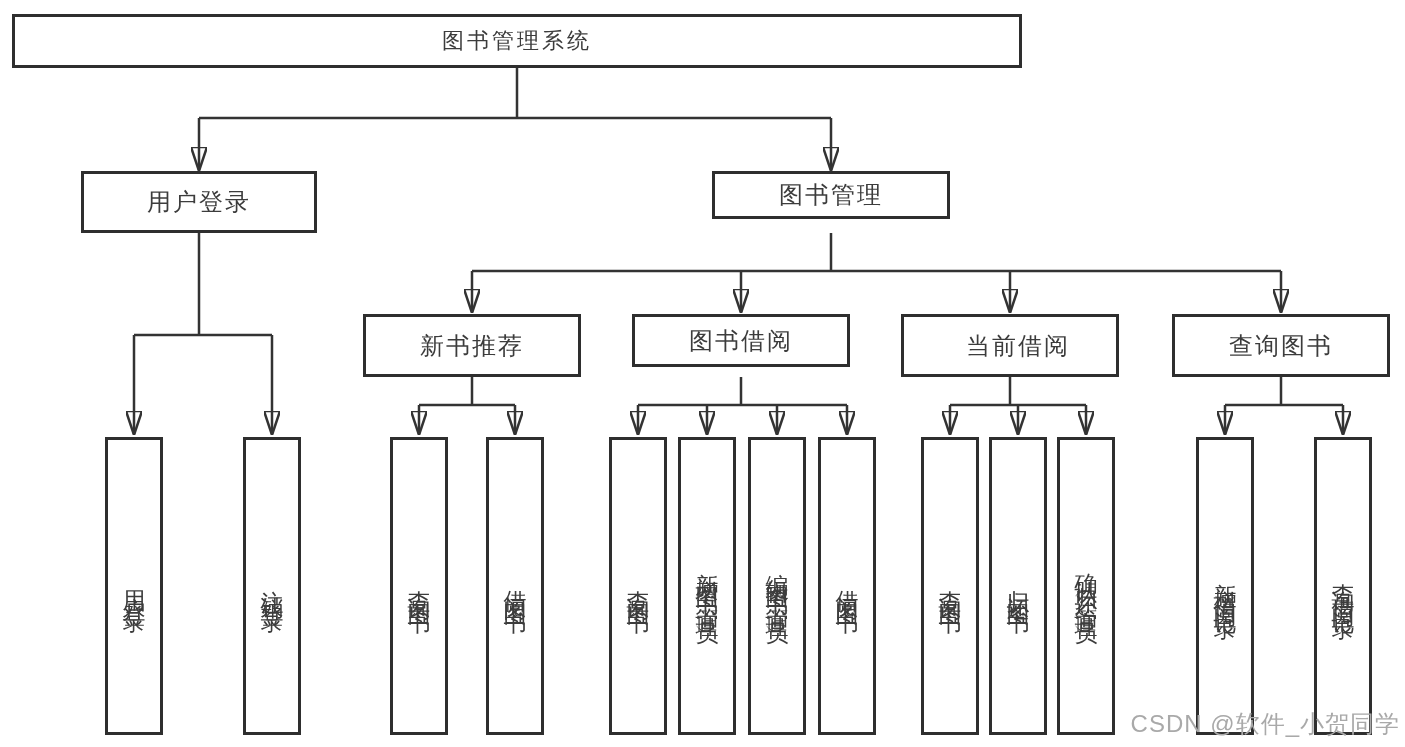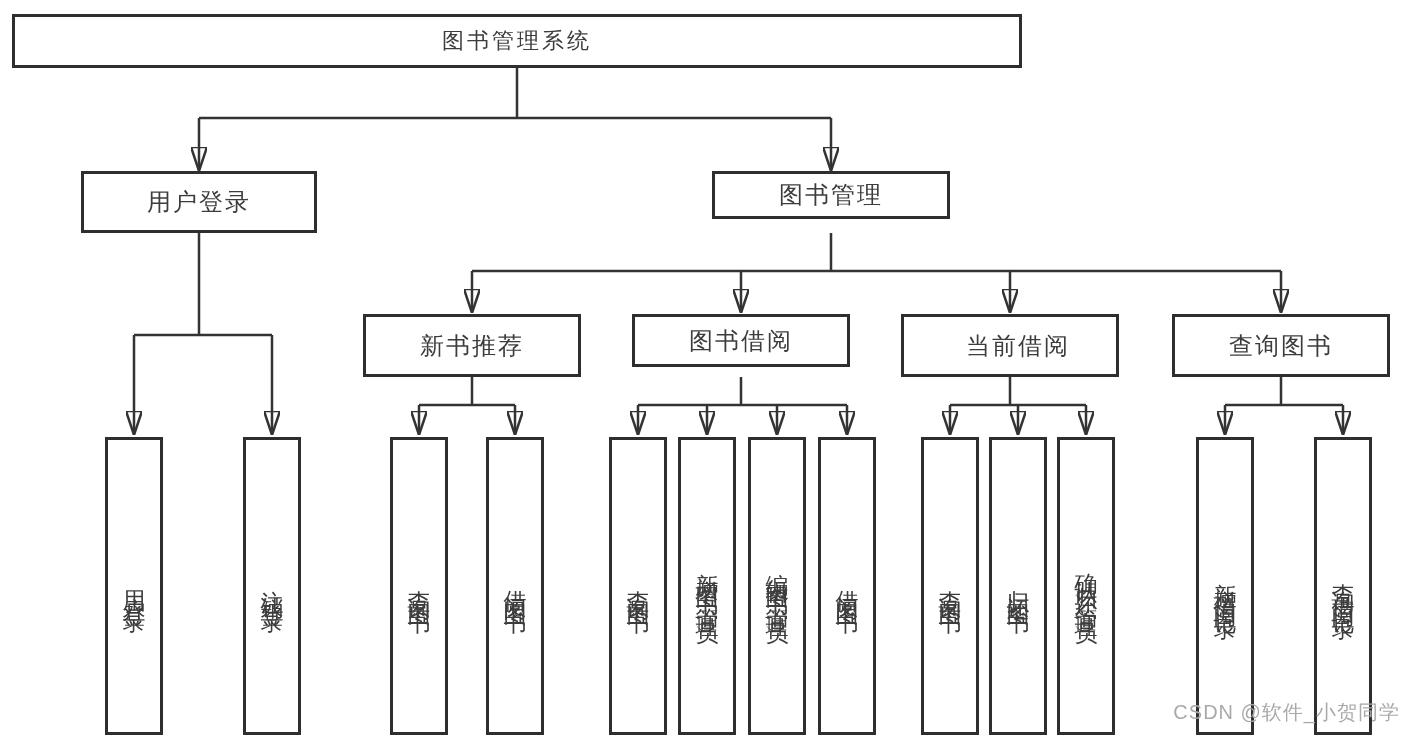--- a/index.html
+++ b/index.html
@@ -14,22 +14,22 @@
     border:3px solid #2e2e2e; background:#ffffff;
     display:flex; align-items:center; justify-content:center;
     color:#3c3c3c; font-size:24px; letter-spacing:2px; text-align:center;
   }
   .root { font-size:22px; letter-spacing:3px; }
   .leaf {
     writing-mode:vertical-rl; text-orientation:mixed;
     font-size:23px; letter-spacing:7px; line-height:1;
   }
   .watermark {
-    position:absolute; right:5px; bottom:21px;
-    font-size:20px; color:#a9a9a9; letter-spacing:1px;
+    position:absolute; right:5px; bottom:7px;
+    font-size:24px; color:#a9a9a9; letter-spacing:1px;
   }
 </style>
 </head>
 <body>
 
 <div class="canvas">
 
   <svg class="connectors" viewBox="0 0 1405 747">
     <defs>
       <marker id="ah" viewBox="0 0 24 16" refX="23" refY="8" markerWidth="24" markerHeight="16" orient="auto" markerUnits="userSpaceOnUse">

